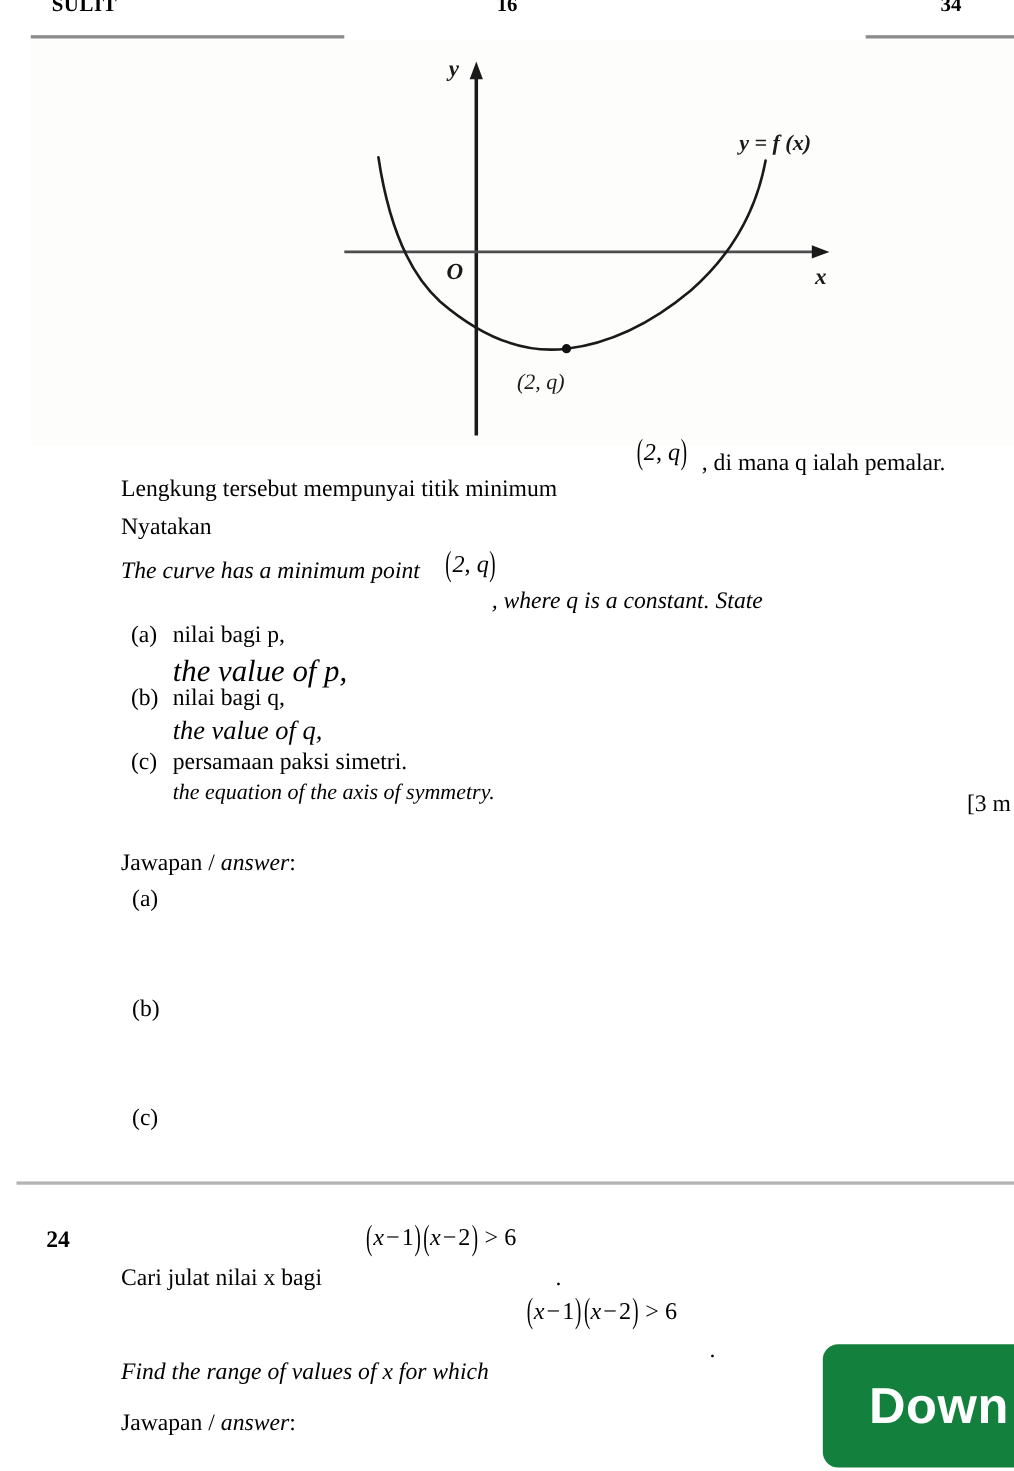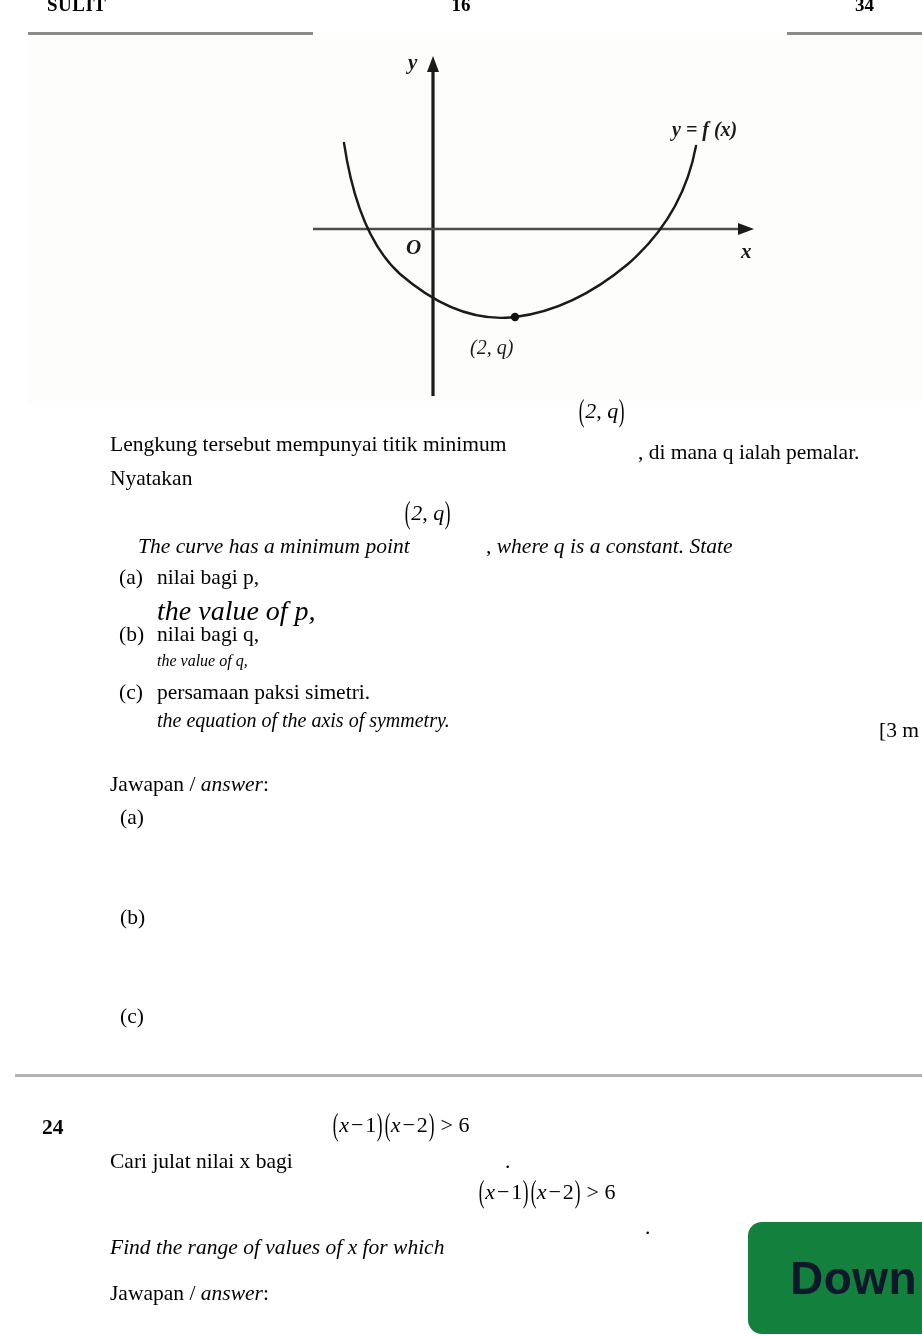--- a/index.html
+++ b/index.html
@@ -131,21 +131,21 @@
     border-radius: 14px;
     border: none;
     padding: 0 0 0 42px;
     box-sizing: border-box;
     display: flex;
     align-items: center;
     cursor: pointer;
   }
   .download-btn-label {
     font-family: "Liberation Sans", "DejaVu Sans", sans-serif;
-    color: #0f172a;
+    color: #ffffff;
     font-size: 46px;
     font-weight: bold;
     letter-spacing: 0.5px;
     white-space: nowrap;
   }
 </style>
 </head>
 <body>
 
 <div class="hdr">
@@ -174,36 +174,36 @@
     <text x="378" y="218" font-family="Liberation Serif, serif" font-size="21" font-style="italic" font-weight="bold" fill="#1a1a1a">O</text>
     <text x="644" y="100" font-family="Liberation Serif, serif" font-size="20" font-style="italic" font-weight="bold" fill="#1a1a1a">y = f (x)</text>
     <text x="442" y="318" font-family="Liberation Serif, serif" font-size="20" font-style="italic" fill="#1a1a1a">(2, q)</text>
   </svg>
 </div>
 
 <div class="math" style="left:578px; top:398px;">
   <span class="paren">(</span><i>2</i>,&nbsp;<i>q</i><span class="paren">)</span>
 </div>
 <div class="txt" style="left:110px; top:430px;text-align:right;">Lengkung tersebut mempunyai titik minimum</div>
-<div class="txt" style="left:638px; top:438px;">, di mana q ialah pemalar.</div>
+<div class="txt" style="left:638px; top:406px;">, di mana q ialah pemalar.</div>
 <div class="txt" style="left:110px; top:464px;">Nyatakan</div>
 
 <div class="math" style="left:404px; top:500px;">
   <span class="paren">(</span><i>2</i>,&nbsp;<i>q</i><span class="paren">)</span>
 </div>
-<div class="txt ital" style="left:110px; top:532px;margin-left:28px;">The curve has a minimum point</div>
-<div class="txt ital" style="left:486px; top:532px;font-style:italic;">, where q is a constant. State</div>
+<div class="txt ital" style="left:110px; top:504px;">The curve has a minimum point</div>
+<div class="txt ital" style="left:447px; top:532px;font-style:italic;">, where q is a constant. State</div>
 
 <div class="txt" style="left:119px; top:563px;">(a)</div>
 <div class="txt" style="left:157px; top:563px;">nilai bagi p,</div>
 <div class="txt ital" style="left:157px; top:593px; font-size:28px;">the value of p,</div>
 
 <div class="txt" style="left:119px; top:620px;">(b)</div>
 <div class="txt" style="left:157px; top:620px;text-align:right;">nilai bagi q,</div>
-<div class="txt ital" style="left:157px; top:650px; font-size:16px;">the value of q,</div>
+<div class="txt ital" style="left:157px; top:650px; font-size:24px;">the value of q,</div>
 
 <div class="txt" style="left:119px; top:678px;">(c)</div>
 <div class="txt" style="left:157px; top:678px;">persamaan paksi simetri.</div>
 <div class="txt ital" style="left:157px; top:707px; font-size:20px;">the equation of the axis of symmetry.</div>
 
 <div class="txt" style="left:879px; top:716px;">[3 m</div>
 
 <div class="txt" style="left:110px; top:770px;"><span>Jawapan</span> <span>/</span> <span class="ital">answer</span><span>:</span></div>
 <div class="txt" style="left:120px; top:803px;">(a)</div>
 <div class="txt" style="left:120px; top:903px;">(b)</div>

